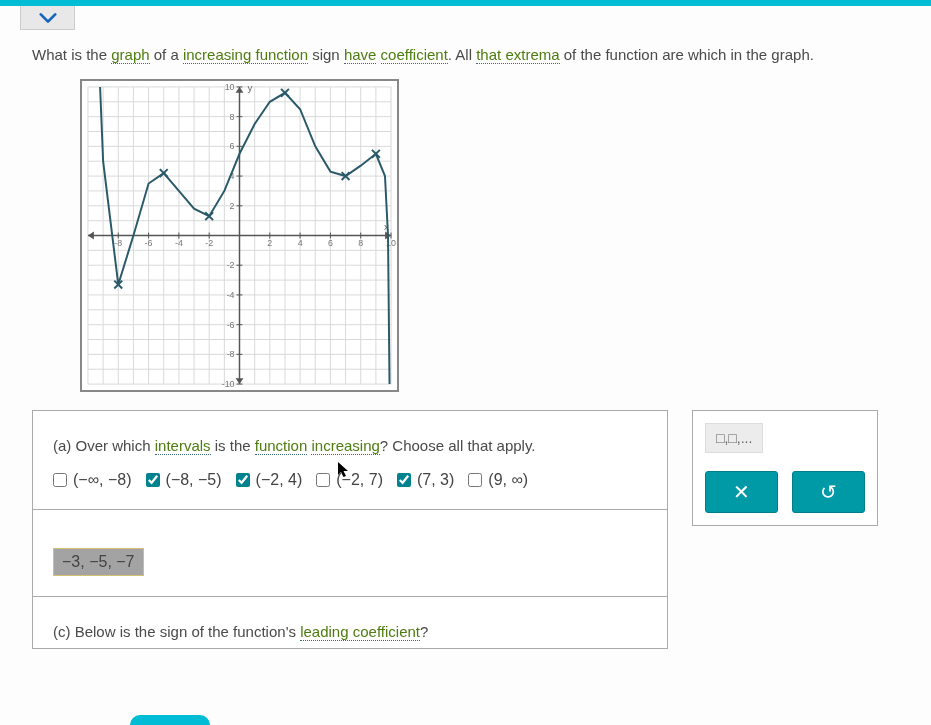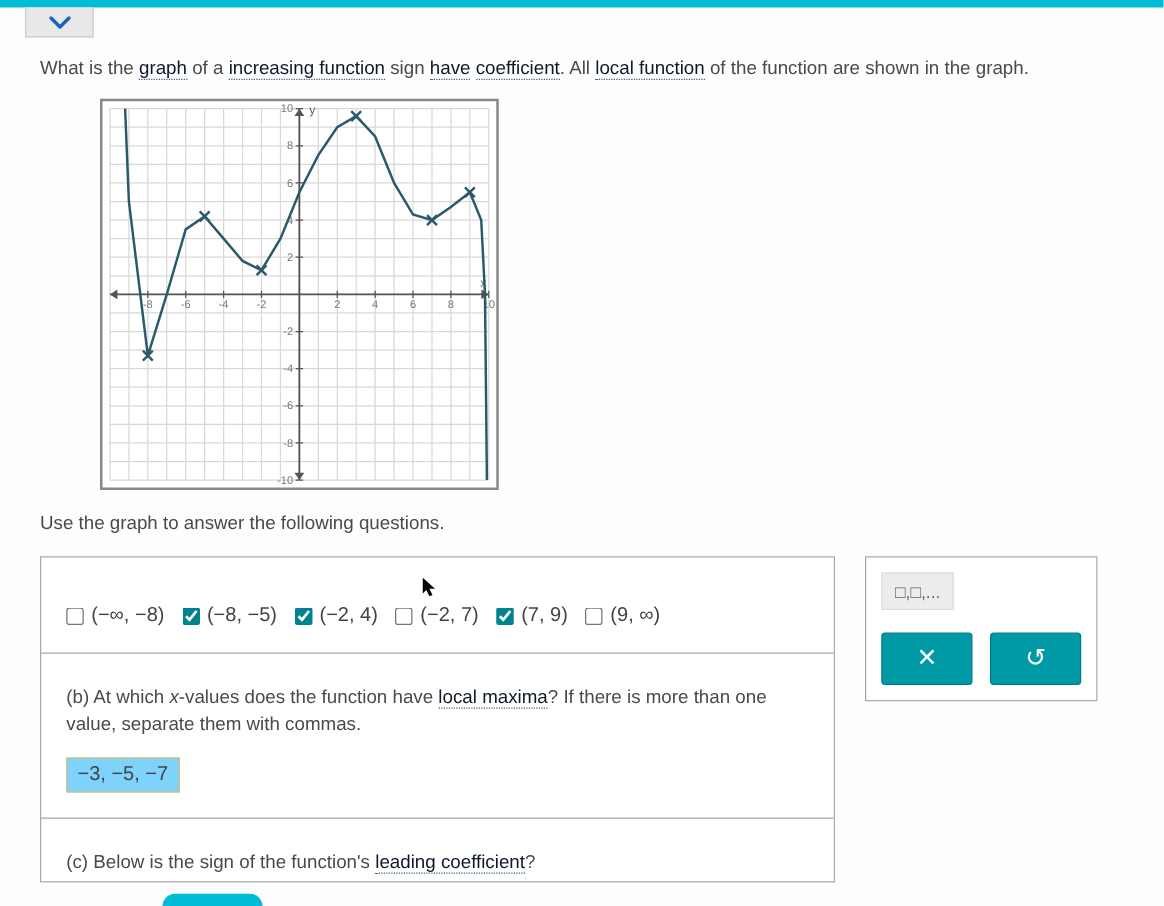--- a/index.html
+++ b/index.html
@@ -31,21 +31,21 @@
   }
   .chev-tab svg { width: 18px; height: 14px; }
   .content { padding: 38px 18px 0 32px; }
   .intro {
     font-size: 15px;
     color: #4a4a4a;
     margin-bottom: 12px;
     line-height: 1.5;
   }
   .ul-link {
-    color: #0f172a;
+    color: #4d7c0f;
     border-bottom: 1px dotted #3a6a7a;
     cursor: pointer;
   }
   .graph-wrap {
     margin-left: 48px;
     border: 2px solid #888;
     width: 319px;
     height: 313px;
     background: #fff;
     display: block;
@@ -69,21 +69,21 @@
   .qsection {
     border-bottom: 1px solid #aaa;
     padding: 24px 20px 20px 20px;
   }
   .qsection:last-child { border-bottom: none; }
   .qtext { font-size: 15px; color: #4a4a4a; line-height: 1.5; }
   .opts { margin-top: 14px; display: flex; flex-wrap: wrap; gap: 4px 14px; align-items: center; font-size: 16px; }
   .opt { display: inline-flex; align-items: center; gap: 6px; }
   .opt input[type=checkbox] { width: 14px; height: 14px; accent-color: #00838f; }
   .highlight {
-    background: #7dd3fc;
+    background: #a3a3a3;
     border: 1px solid #d4bf70;
     padding: 4px 8px;
     display: inline-block;
     margin-top: 14px;
     font-size: 16px;
     color: #444;
   }
   .side {
     border: 1px solid #aaa;
     padding: 12px;
@@ -133,21 +133,21 @@
 
 <div class="top-bar"></div>
 <div class="chev-tab">
   <svg viewBox="0 0 20 12">
       <path d="M2 2 L10 10 L18 2" fill="none" stroke="#1565c0" stroke-width="3" stroke-linecap="round" stroke-linejoin="round"></path>
     </svg>
 </div>
 
 <div class="content">
   <p class="intro">
-    <span>What is the </span><span class="ul-link">graph</span><span> of a </span><span class="ul-link">increasing function</span><span> sign </span><span class="ul-link">have</span><span> </span><span class="ul-link">coefficient</span><span>. All </span><span class="ul-link">local function</span><span> of the function are shown in the graph.</span>
+    <span>What is the </span><span class="ul-link">graph</span><span> of a </span><span class="ul-link">increasing function</span><span> sign </span><span class="ul-link">have</span><span> </span><span class="ul-link">coefficient</span><span>. All </span><span class="ul-link">that extrema</span><span> of the function are which in the graph.</span>
   </p>
 
   <svg class="graph-wrap" id="graph-svg" viewBox="0 0 319 313">
       <line x1="6" y1="307" x2="6" y2="6" stroke="#d8d8d8" stroke-width="1"></line>
       <line x1="21.35" y1="307" x2="21.35" y2="6" stroke="#d8d8d8" stroke-width="1"></line>
       <line x1="36.7" y1="307" x2="36.7" y2="6" stroke="#d8d8d8" stroke-width="1"></line>
       <line x1="52.05" y1="307" x2="52.05" y2="6" stroke="#d8d8d8" stroke-width="1"></line>
       <line x1="67.4" y1="307" x2="67.4" y2="6" stroke="#d8d8d8" stroke-width="1"></line>
       <line x1="82.75" y1="307" x2="82.75" y2="6" stroke="#d8d8d8" stroke-width="1"></line>
       <line x1="98.1" y1="307" x2="98.1" y2="6" stroke="#d8d8d8" stroke-width="1"></line>
@@ -252,58 +252,57 @@
       <g>
         <line x1="262.95" y1="92.3" x2="270.95" y2="100.3" stroke="#2a5a6a" stroke-width="2"></line>
         <line x1="262.95" y1="100.3" x2="270.95" y2="92.3" stroke="#2a5a6a" stroke-width="2"></line>
       </g>
       <g>
         <line x1="293.65" y1="69.72500000000001" x2="301.65" y2="77.72500000000001" stroke="#2a5a6a" stroke-width="2"></line>
         <line x1="293.65" y1="77.72500000000001" x2="301.65" y2="69.72500000000001" stroke="#2a5a6a" stroke-width="2"></line>
       </g>
     </svg>
 
-  <p class="instruct">Use the graph to answer the following questions.</p>
 
   <div class="main-row">
     <div class="qbox">
 
       <div class="qsection">
+        <p class="qtext">
+          <span>(a)</span><span> Over which </span><span class="ul-link">intervals</span><span> is the </span><span class="ul-link">function</span><span> </span><span class="ul-link">increasing</span><span>? Choose all that apply.</span>
+        </p>
         <div class="opts" id="opts-row">
             <span class="opt">
               <input type="checkbox" style="">
               <span>(−∞, −8)</span>
             </span>
             <span class="opt">
               <input type="checkbox" checked="" style="">
               <span>(−8, −5)</span>
             </span>
             <span class="opt">
               <input type="checkbox" checked="" style="">
               <span>(−2, 4)</span>
             </span>
             <span class="opt">
               <input type="checkbox" style="">
               <span>(−2, 7)</span>
             </span>
             <span class="opt">
               <input type="checkbox" checked="" style="">
-              <span>(7, 9)</span>
+              <span>(7, 3)</span>
             </span>
             <span class="opt">
               <input type="checkbox" style="">
               <span>(9, ∞)</span>
             </span>
           </div>
       </div>
 
       <div class="qsection">
-        <p class="qtext">
-          <span>(b)</span><span> At which </span><i>x</i><span>-values does the function have </span><span class="ul-link">local maxima</span><span>? If there is more than one value, separate them with commas.</span>
-        </p>
         <span class="highlight">−3, −5, −7</span>
       </div>
 
       <div class="qsection" style="padding-bottom:4px">
         <p class="qtext">
           <span>(c)</span><span> Below is the sign of the function's </span><span class="ul-link">leading coefficient</span><span>?</span>
         </p>
 
       </div>
 

